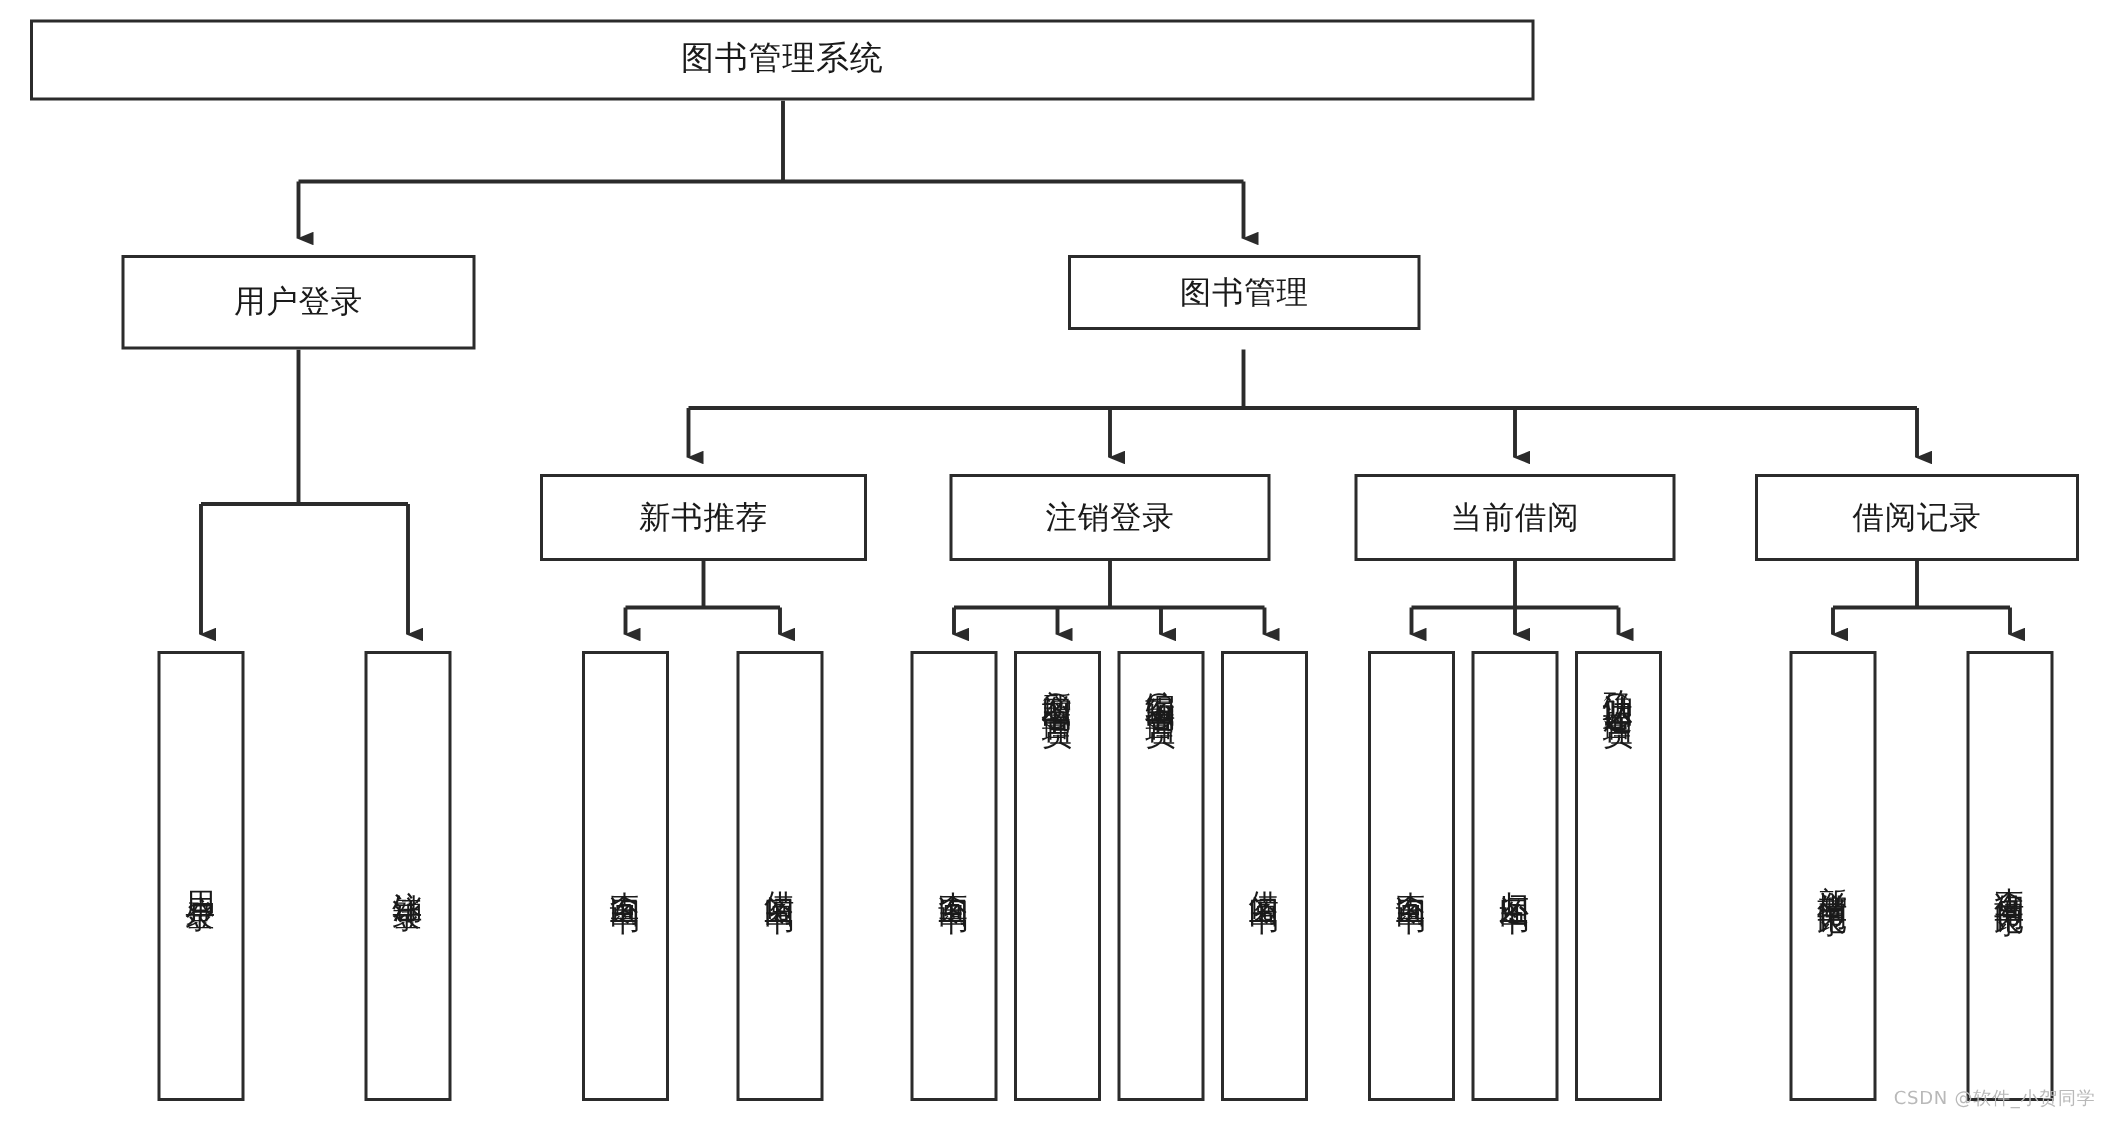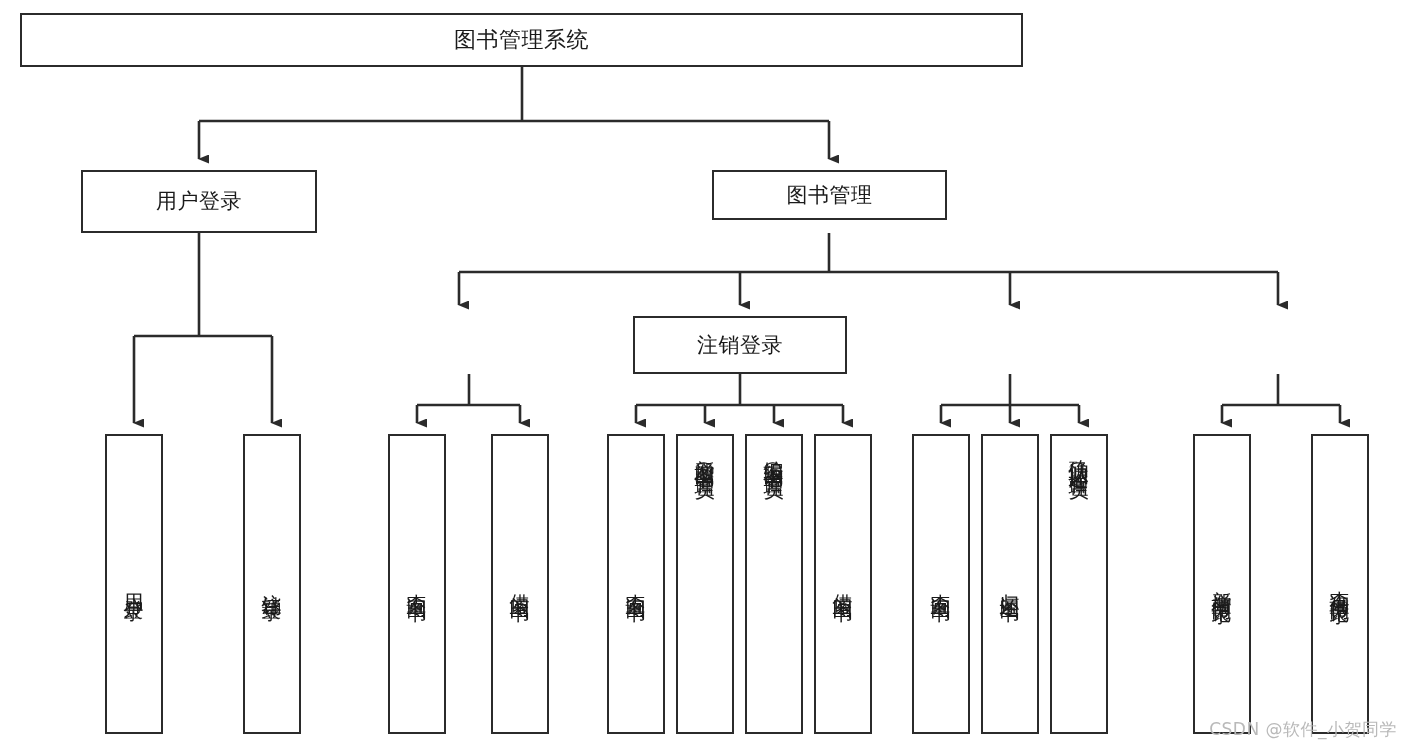--- a/index.html
+++ b/index.html
@@ -67,21 +67,21 @@
   }
   
   .node.leaf.center-text {
     align-items: center;
     padding-top: 0;
   }
   #watermark {
     position: absolute;
     right: 8px;
     bottom: 6px;
-    font-size: 17px;
+    font-size: 12px;
     color: #b9b9b9;
     letter-spacing: 0.5px;
     z-index: 5;
     white-space: nowrap;
   }
 </style>
 </head>
 <body>
 
 <div id="diagram-root">
@@ -140,23 +140,32 @@
     <span class="node-label">图书管理系统</span>
   </div>
 
   <div class="node horiz" style="left:81px; top:170px; width:236px; height:63px;">
     <span class="node-label">用户登录</span>
   </div>
   <div class="node horiz" style="left:712px; top:170px; width:235px; height:50px;">
     <span class="node-label">图书管理</span>
   </div>
 
+  <div class="node horiz" style="left:360px; top:316px; width:218px; height:58px;">
+    <span class="node-label">新书推荐</span>
+  </div>
   <div class="node horiz" style="left:633px; top:316px; width:214px; height:58px;">
     <span class="node-label">注销登录</span>
   </div>
+  <div class="node horiz" style="left:903px; top:316px; width:214px; height:58px;">
+    <span class="node-label">当前借阅</span>
+  </div>
+  <div class="node horiz" style="left:1170px; top:316px; width:216px; height:58px;">
+    <span class="node-label">借阅记录</span>
+  </div>
 
   <div class="node leaf center-text" style="left:105px; top:434px; width:58px; height:300px;">
     <span class="node-label">用户登录</span>
   </div>
   <div class="node leaf center-text" style="left:243px; top:434px; width:58px; height:300px;">
     <span class="node-label">注销登录</span>
   </div>
 
   <div class="node leaf center-text" style="left:388px; top:434px; width:58px; height:300px;">
     <span class="node-label">查询图书</span>

